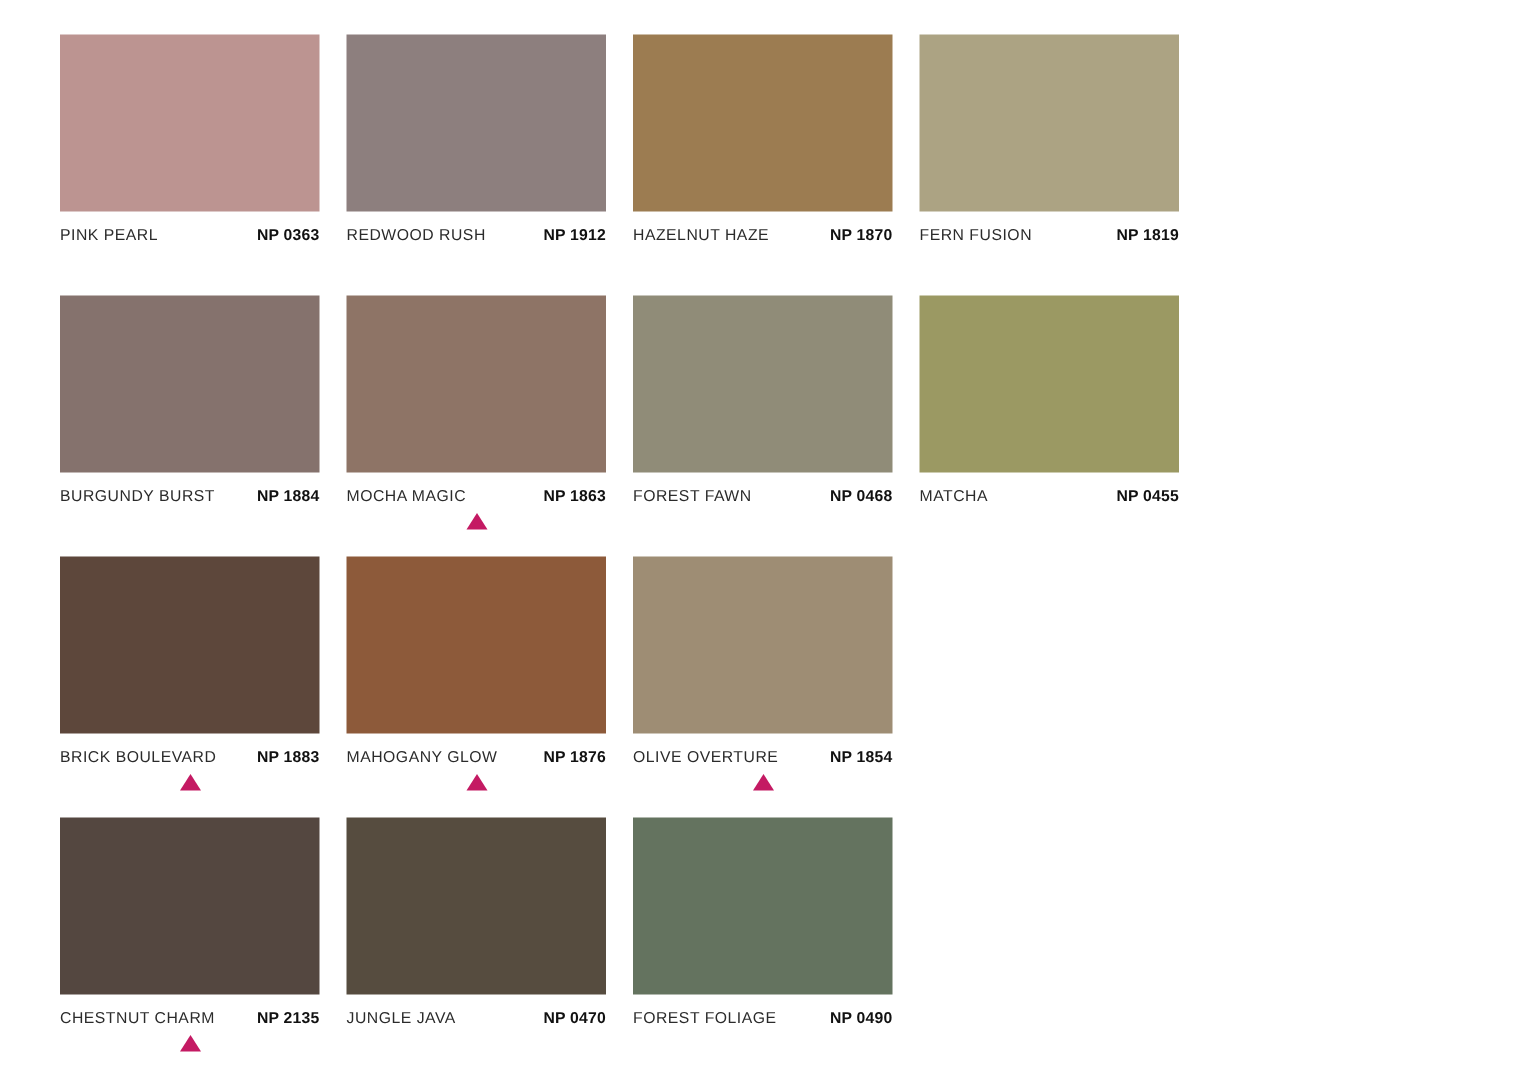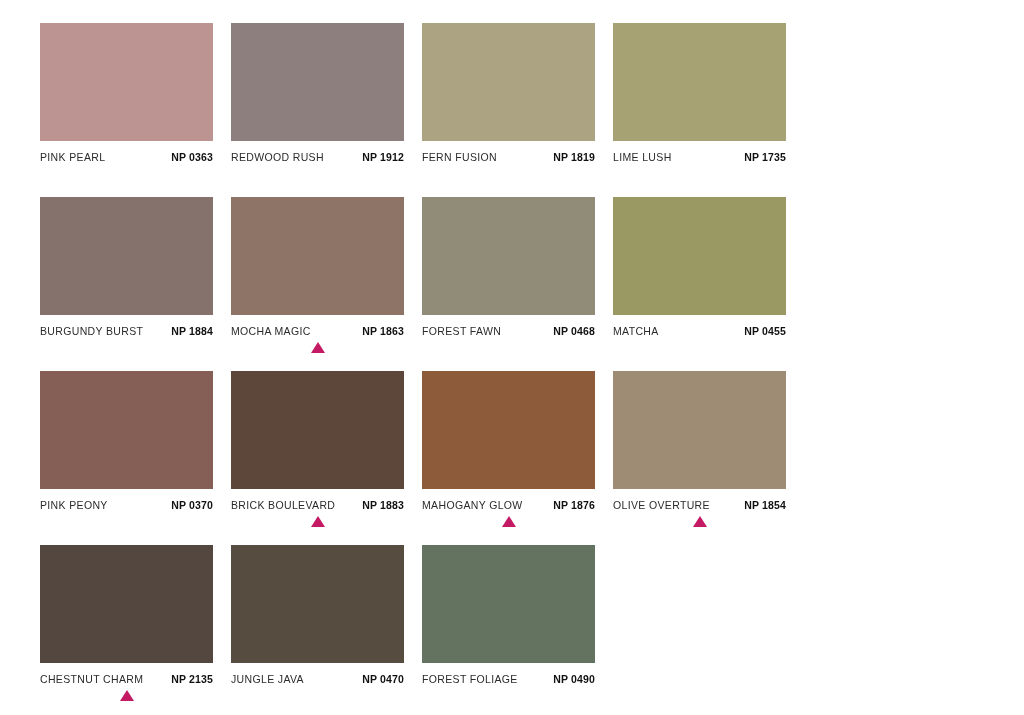--- a/index.html
+++ b/index.html
@@ -110,35 +110,35 @@
       </div>
       <div class="swatch-cell">
         <div class="swatch-chip" style="background-color: rgb(141, 127, 126);"></div>
         <div class="swatch-meta">
           <span class="swatch-name">REDWOOD RUSH</span>
           <span class="swatch-code">NP 1912</span>
         </div>
         <div class="marker-slot"></div>
       </div>
       <div class="swatch-cell">
+        <div class="swatch-chip" style="background-color: rgb(156, 124, 81);"></div>
+        <div class="swatch-meta">
+          <span class="swatch-name">HAZELNUT HAZE</span>
+          <span class="swatch-code">NP 1870</span>
+        </div>
+        <div class="marker-slot"></div>
+      </div>
+      <div class="swatch-cell">
         <div class="swatch-chip" style="background-color: rgb(172, 163, 131);"></div>
         <div class="swatch-meta">
           <span class="swatch-name">FERN FUSION</span>
           <span class="swatch-code">NP 1819</span>
         </div>
         <div class="marker-slot"></div>
       </div>
-      <div class="swatch-cell">
-        <div class="swatch-chip" style="background-color: rgb(166, 162, 115);"></div>
-        <div class="swatch-meta">
-          <span class="swatch-name">LIME LUSH</span>
-          <span class="swatch-code">NP 1735</span>
-        </div>
-        <div class="marker-slot"></div>
-      </div>
     </div>
     <div class="swatch-row">
       <div class="swatch-cell">
         <div class="swatch-chip" style="background-color: rgb(133, 114, 109);"></div>
         <div class="swatch-meta">
           <span class="swatch-name">BURGUNDY BURST</span>
           <span class="swatch-code">NP 1884</span>
         </div>
         <div class="marker-slot"></div>
       </div>
@@ -164,28 +164,20 @@
         <div class="swatch-chip" style="background-color: rgb(155, 153, 99);"></div>
         <div class="swatch-meta">
           <span class="swatch-name">MATCHA</span>
           <span class="swatch-code">NP 0455</span>
         </div>
         <div class="marker-slot"></div>
       </div>
     </div>
     <div class="swatch-row">
       <div class="swatch-cell">
-        <div class="swatch-chip" style="background-color: rgb(133, 95, 85);"></div>
-        <div class="swatch-meta">
-          <span class="swatch-name">PINK PEONY</span>
-          <span class="swatch-code">NP 0370</span>
-        </div>
-        <div class="marker-slot"></div>
-      </div>
-      <div class="swatch-cell">
         <div class="swatch-chip" style="background-color: rgb(93, 71, 59);"></div>
         <div class="swatch-meta">
           <span class="swatch-name">BRICK BOULEVARD</span>
           <span class="swatch-code">NP 1883</span>
         </div>
         <div class="marker-slot">
           <div class="marker-triangle" style="border-bottom-color: rgb(196, 26, 99);"></div>
         </div>
       </div>
       <div class="swatch-cell">

